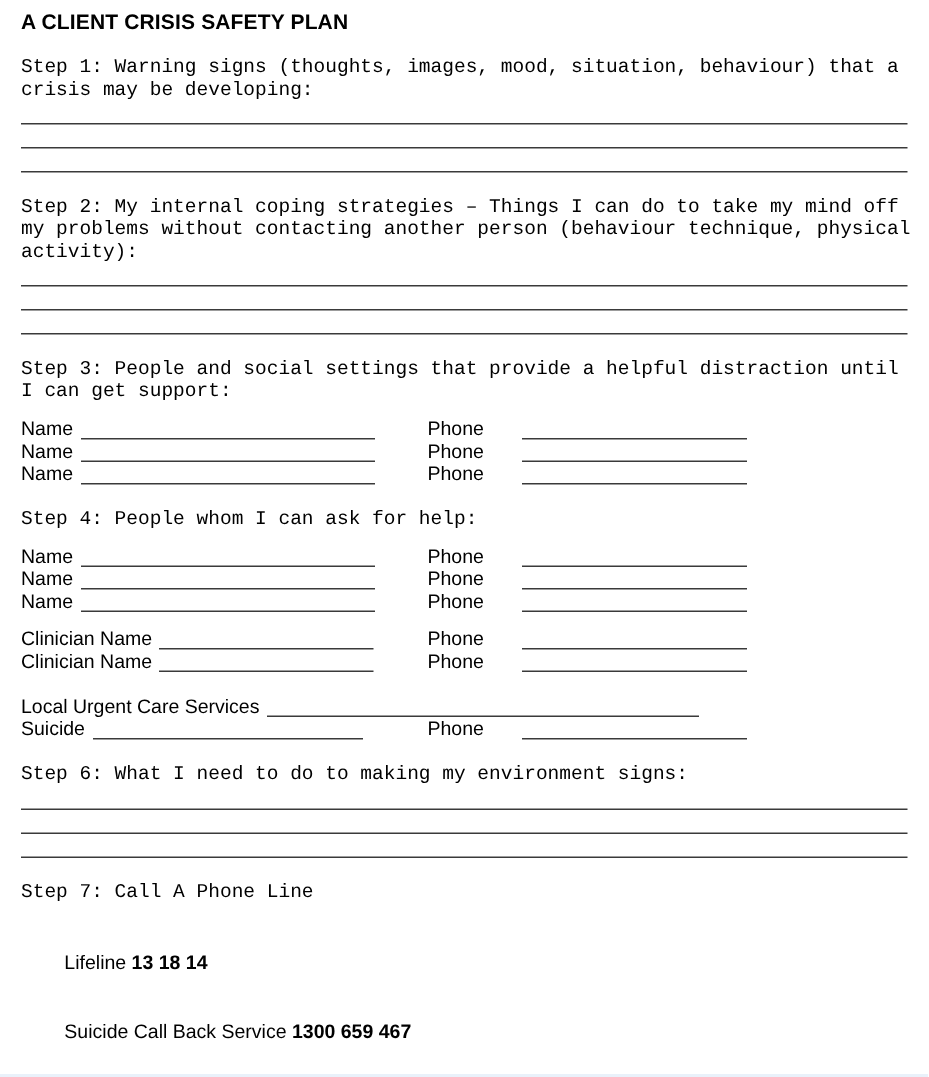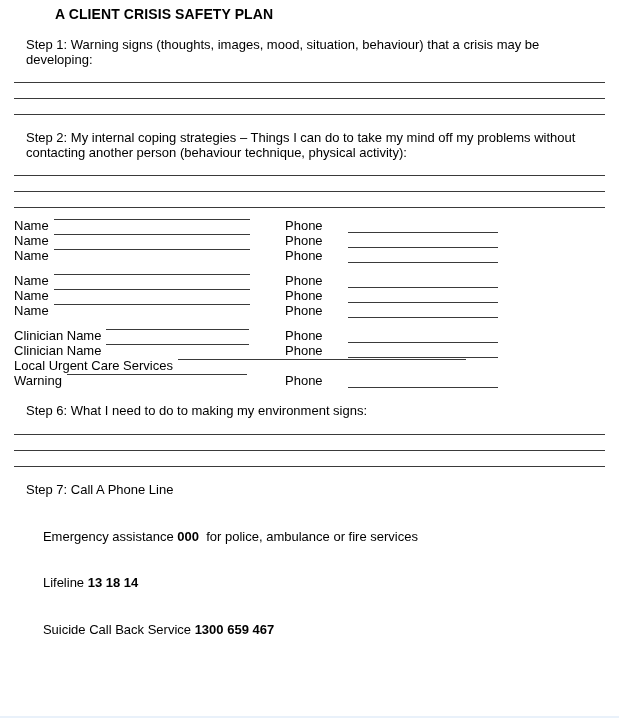--- a/index.html
+++ b/index.html
@@ -19,40 +19,41 @@
     color: #000000;
   }
   .doc {
     padding: 7px 10px 0 14px;
   }
   .title {
     font-size: 14px;
     font-weight: 700;
     line-height: 15px;
     letter-spacing: 0.1px;
-    margin-left: 41px;
   }
   p.step {
-    margin: 15px 0 0 12px;
+    margin: 15px 0 0 0;
     max-width: 595px;
+    font-family: Liberation Mono, monospace;
   }
   
   .fill-lines { margin: 0; }
   .fill-line {
     height: 15px;
     width: 591px;
     border-bottom: 1px solid #3a3a3a;
   }
   .fill-lines.tight { margin-top: 1px; }
   
   .contact-rows { margin-top: 10px; }
   .crow {
     position: relative;
     height: 15px;
     display: flex;
+    align-items: flex-end;
   }
   .crow .lbl {
     white-space: nowrap;
     line-height: 15px;
   }
   .blank {
     display: inline-block;
     height: 1px;
     border-bottom: 1px solid #3a3a3a;
     margin-left: 5px;
@@ -64,21 +65,21 @@
   .b-phone  { width: 150px; }
   .phone-cell {
     position: absolute;
     left: 271px;
     bottom: 0;
     height: 15px;
     display: flex;
     align-items: flex-end;
     gap: 20px;
   }
-  .urgent-group { }
+  .urgent-group { margin-top: 15px; }
   
   .crisis-list { margin-top: 16px; }
   .crisis-line {
     line-height: 15.5px;
     white-space: pre-wrap;
   }
   .crisis-line b { font-weight: 700; }
   .bottom-edge {
     position: absolute;
     left: 0;
@@ -103,20 +104,21 @@
       <div class="fill-line"></div>
     </div>
 
     <p class="step">Step 2: My internal coping strategies – Things I can do to take my mind off my problems without contacting another person (behaviour technique, physical activity):</p>
     <div class="fill-lines">
       <div class="fill-line"></div>
       <div class="fill-line"></div>
       <div class="fill-line"></div>
     </div>
 
+    <p class="step">Step 3: People and social settings that provide a helpful distraction until I can get support:</p>
     <div class="contact-rows">
       <div class="crow">
         <span class="lbl">Name</span>
         <span class="blank b-name"></span>
         <span class="phone-cell">
           <span class="lbl">Phone</span>
           <span class="blank b-phone"></span>
         </span>
       </div>
       <div class="crow">
@@ -130,20 +132,21 @@
       <div class="crow">
         <span class="lbl">Name</span>
         <span class="blank b-name"></span>
         <span class="phone-cell">
           <span class="lbl">Phone</span>
           <span class="blank b-phone"></span>
         </span>
       </div>
     </div>
 
+    <p class="step">Step 4: People whom I can ask for help:</p>
     <div class="contact-rows">
       <div class="crow">
         <span class="lbl">Name</span>
         <span class="blank b-name"></span>
         <span class="phone-cell">
           <span class="lbl">Phone</span>
           <span class="blank b-phone"></span>
         </span>
       </div>
       <div class="crow">
@@ -181,42 +184,39 @@
           <span class="blank b-phone"></span>
         </span>
       </div>
     </div>
     <div class="urgent-group">
       <div class="crow">
         <span class="lbl">Local Urgent Care Services</span>
         <span class="blank b-urgent"></span>
       </div>
       <div class="crow">
-        <span class="lbl">Warning</span>
+        <span class="lbl">Suicide</span>
         <span class="blank b-addr"></span>
         <span class="phone-cell">
           <span class="lbl">Phone</span>
           <span class="blank b-phone"></span>
         </span>
       </div>
     </div>
 
     <p class="step">Step 6: What I need to do to making my environment signs:</p>
     <div class="fill-lines tight">
       <div class="fill-line"></div>
       <div class="fill-line"></div>
       <div class="fill-line"></div>
     </div>
 
     <p class="step">Step 7: Call A Phone Line</p>
 
     <div class="crisis-list">
-      <div class="crisis-line">
-        <span>Emergency assistance </span><b>000</b><span>  for police, ambulance or fire services</span>
-      </div>
       <div class="crisis-line">
         <span>Lifeline </span><b>13 18 14</b><span></span>
       </div>
       <div class="crisis-line">
         <span>Suicide Call Back Service </span><b>1300 659 467</b><span></span>
       </div>
 
     </div>
 
   </div>

